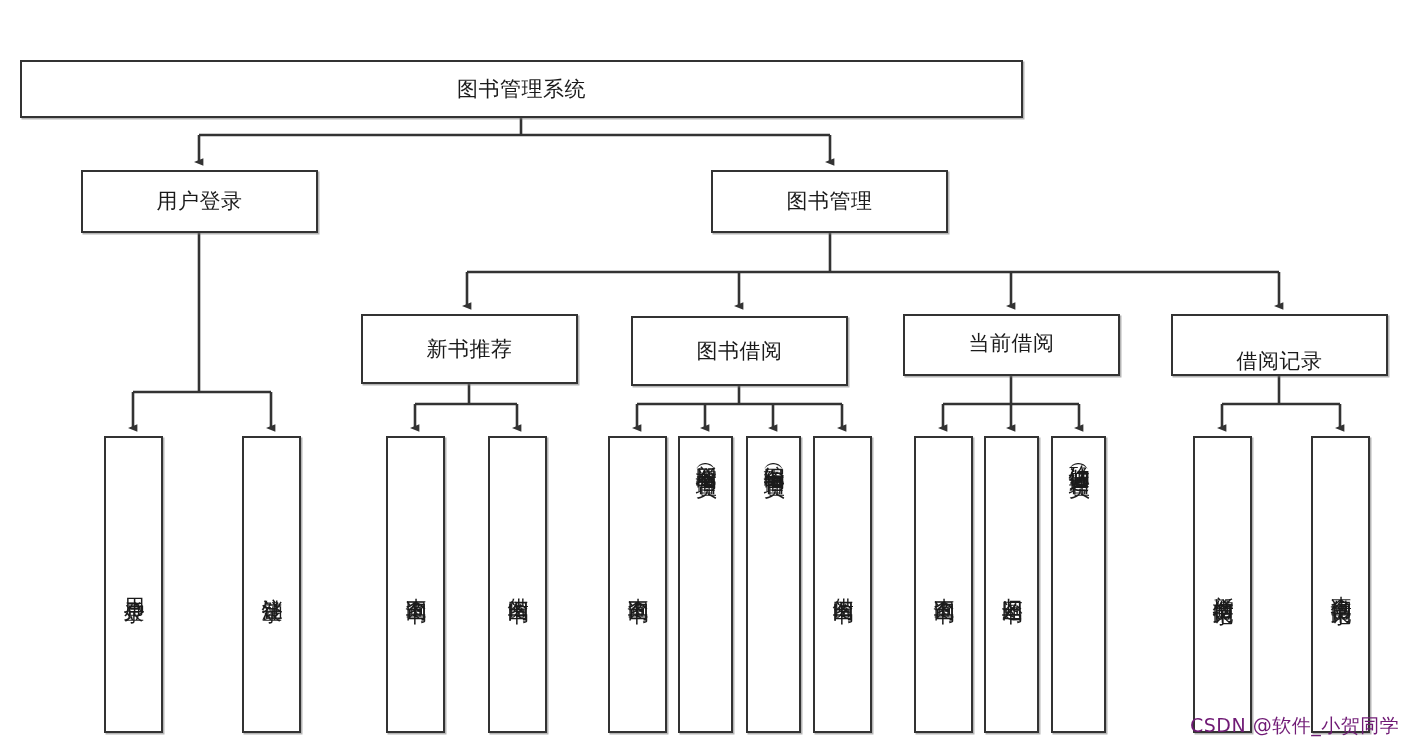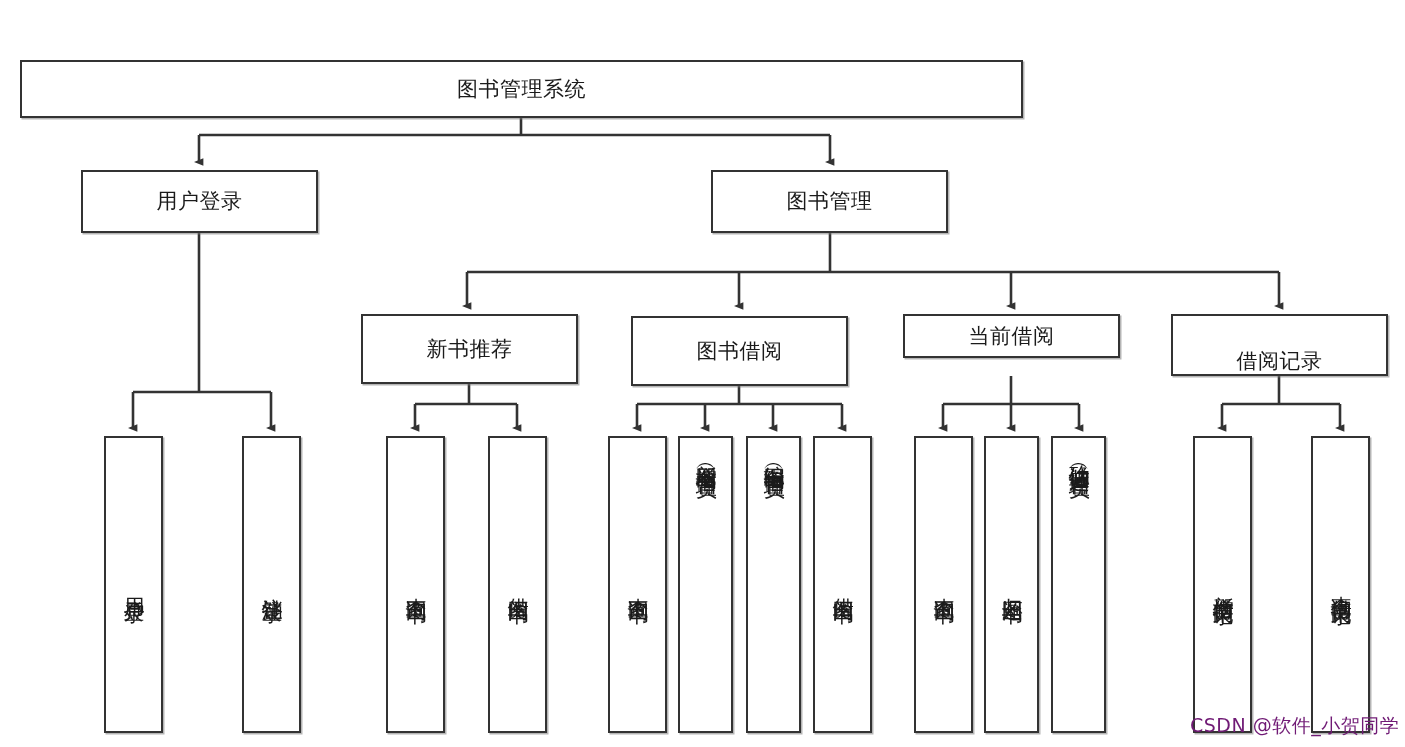--- a/index.html
+++ b/index.html
@@ -135,21 +135,21 @@
   <div class="node" style="left:711px; top:170px; width:237px; height:63px;">
     <span class="label">图书管理</span>
   </div>
 
   <div class="node" style="left:361px; top:314px; width:217px; height:70px;">
     <span class="label">新书推荐</span>
   </div>
   <div class="node" style="left:631px; top:316px; width:217px; height:70px;">
     <span class="label">图书借阅</span>
   </div>
-  <div class="node" style="left:903px; top:314px; width:217px; height:44px;">
+  <div class="node" style="left:903px; top:314px; width:217px; height:62px;font-family:Liberation Mono, monospace;">
     <span class="label">当前借阅</span>
   </div>
   <div class="node" style="left:1171px; top:314px; width:217px; height:62px;align-items:flex-end;">
     <span class="label">借阅记录</span>
   </div>
 
   <div class="node vertical mid" style="left:104px; top:436px; width:59px; height:297px;">
     <span class="label">用户登录</span>
   </div>
   <div class="node vertical mid" style="left:242px; top:436px; width:59px; height:297px;">

